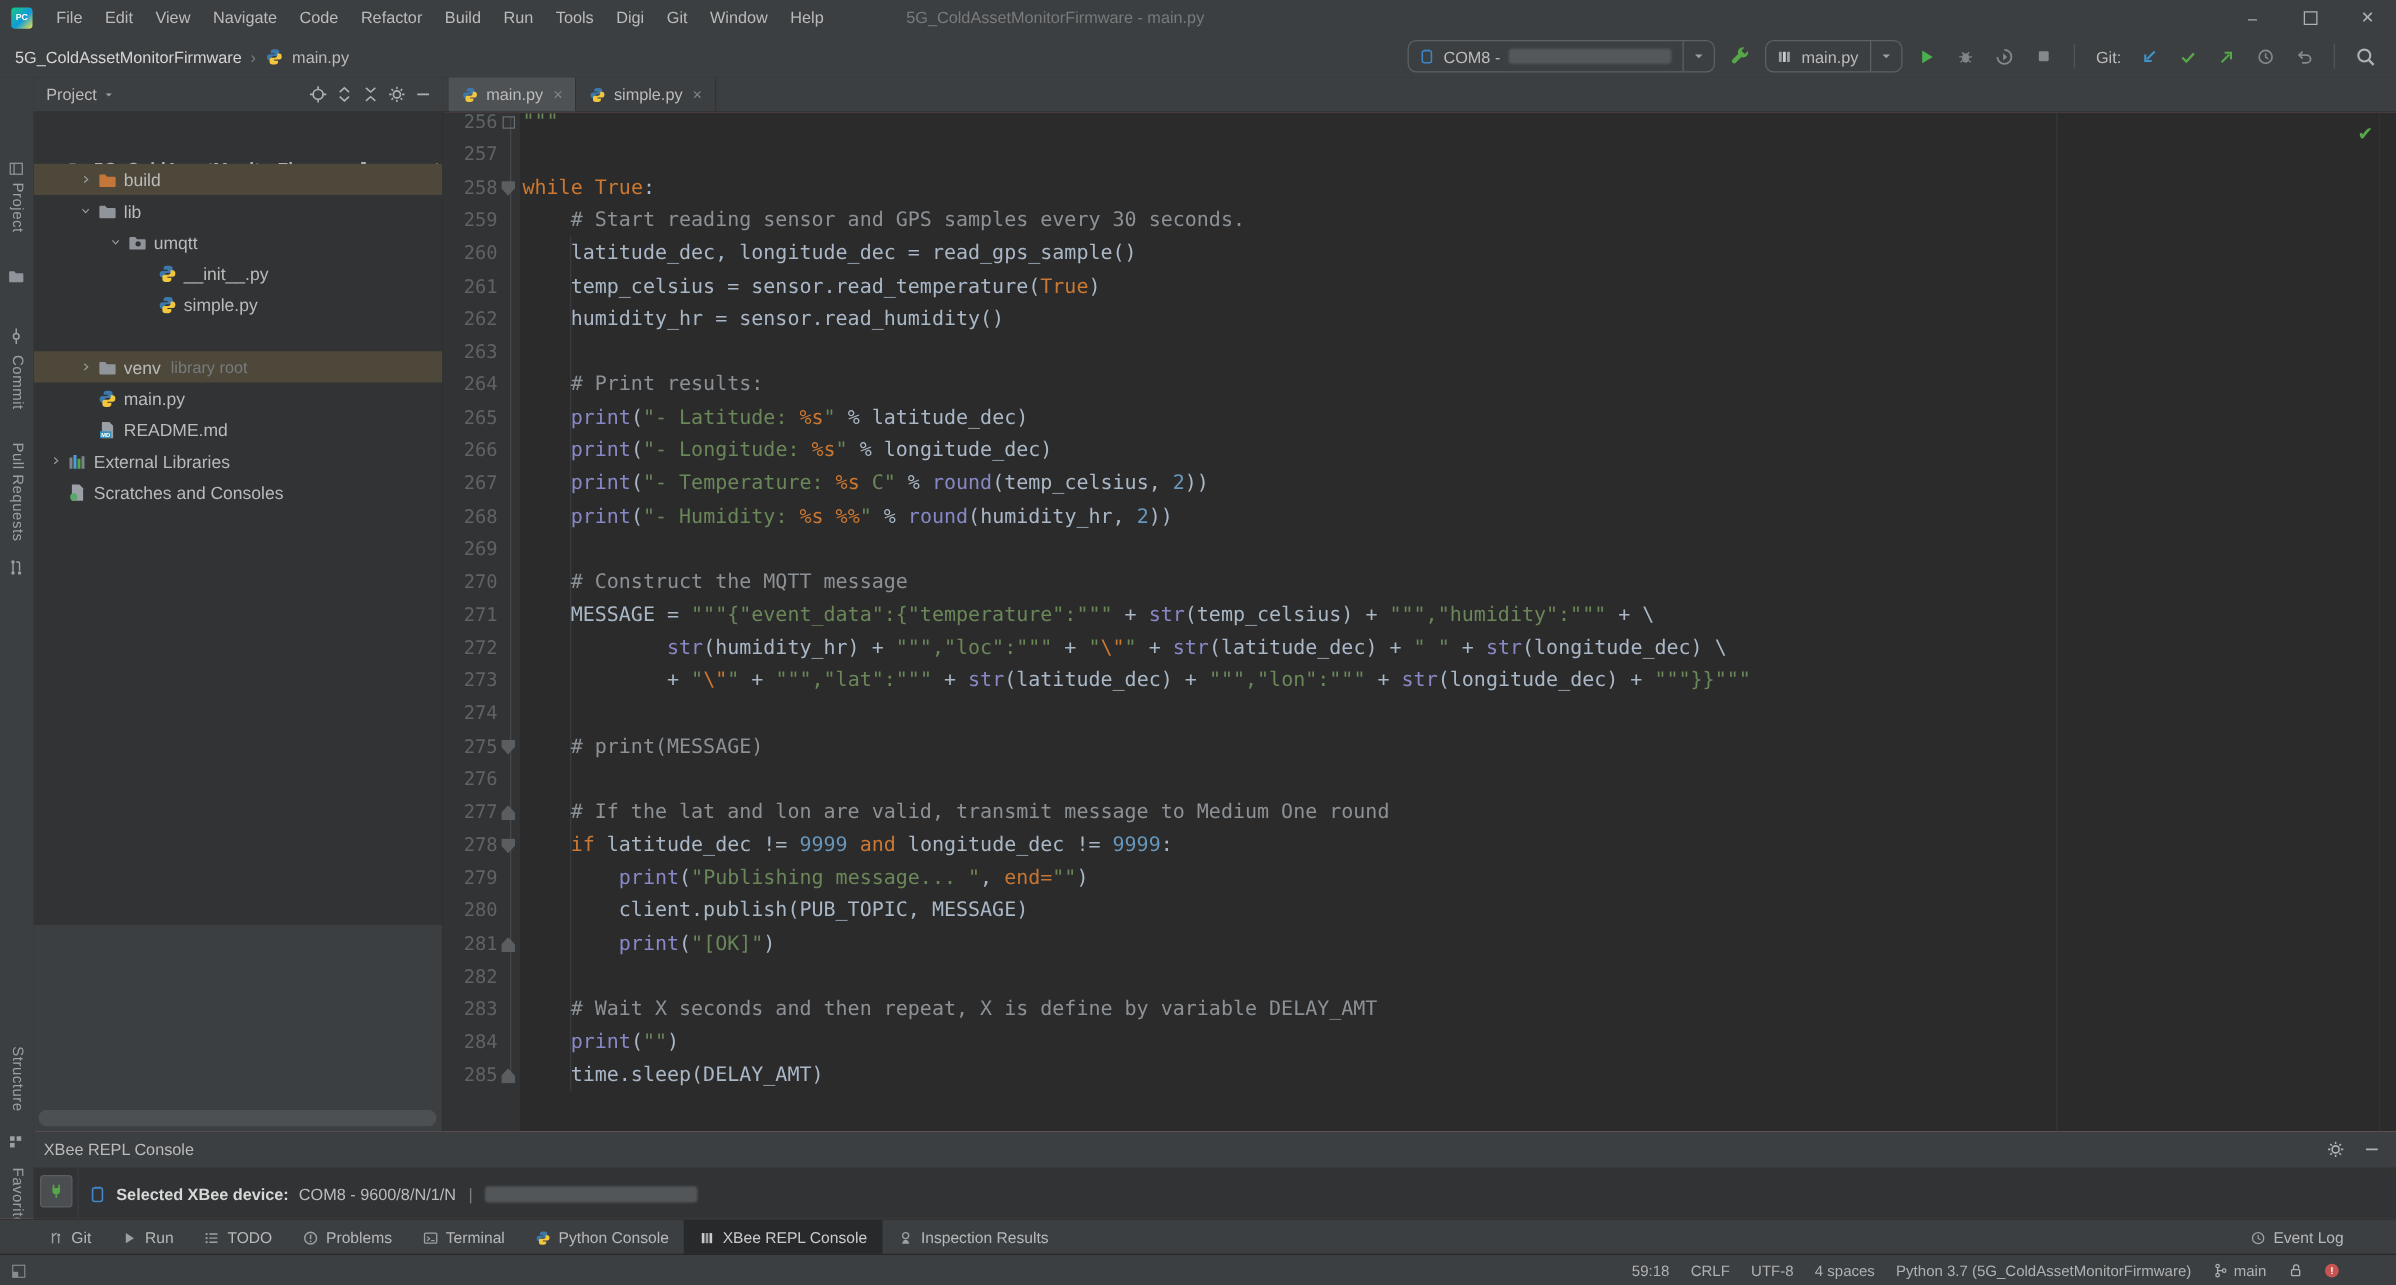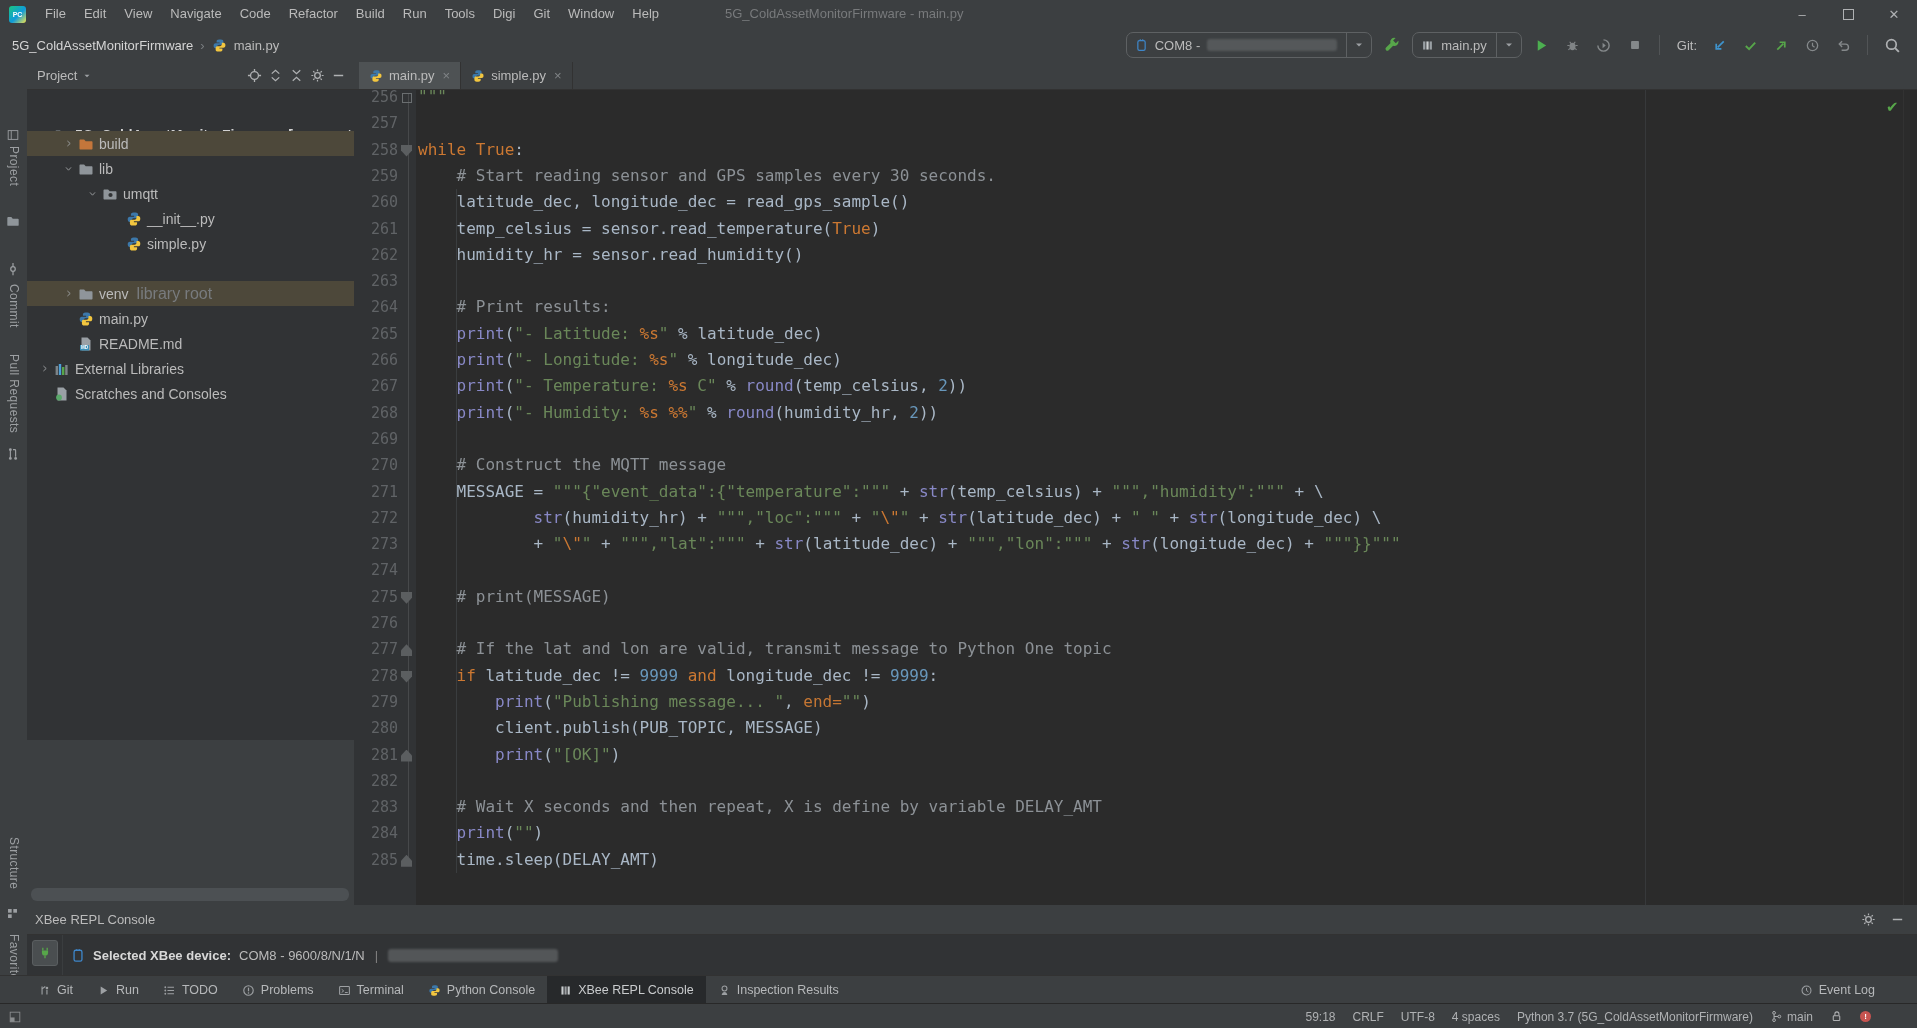--- a/index.html
+++ b/index.html
@@ -45,21 +45,21 @@
   .phead{position:absolute;left:0;top:0;width:327px;height:28px;border-bottom:1px solid #323232;
          display:flex;align-items:center;padding:0 8px 0 10px;box-sizing:border-box;gap:6px}
   .phead .ttl{color:#BBBBBB;display:flex;align-items:center;gap:5px}
   .phead .sp{flex:1}
   .treebg{position:absolute;left:0;top:28px;width:327px;height:650px;background:#313335;overflow:hidden}
   .trow{position:absolute;left:0;width:327px;height:25px;display:flex;align-items:center;white-space:nowrap;overflow:hidden}
   .trow .chev{width:18px;display:flex;justify-content:center;flex:none}
   .trow .ticon{width:18px;display:flex;justify-content:center;flex:none;margin-right:4px}
   .trow .lbl{font-size:14px;color:#BBBBBB}
   .trow .lbl.bold{color:#D2D2D2;font-weight:bold}
-  .trow .sfx{font-size:16px;color:#787B7E;margin-left:8px}
+  .trow .sfx{font-size:13px;color:#787B7E;margin-left:8px}
   .trow.hl{background:#4D483A}
   .pbottom{position:absolute;left:0;top:678px;width:327px;height:165px;background:#3C3F41}
   .hthumb{position:absolute;left:4px;top:826px;width:318px;height:13px;background:#4C5053;border-radius:6px}
 
   
   .tabsrow{left:354px;top:62px;width:1563px;height:28px;background:#3C3F41;border-bottom:1px solid #323232;
            display:flex;align-items:stretch;padding-left:5px;box-sizing:border-box}
   .etab{display:flex;align-items:center;gap:6px;padding:0 10px;color:#BBBBBB;border-right:1px solid #323232}
   .etab.active{background:#4E5254}
   .etab .x{color:#808487;font-size:13px;margin-left:2px}
@@ -525,21 +525,21 @@
         <div class="cline" style="top:283.3px"><span class="lnum">267</span><span class="ltext"><span class="tk-pl">    </span><span class="tk-bi">print</span><span class="tk-pl">(</span><span class="tk-str">"- Temperature: </span><span class="tk-esc">%s</span><span class="tk-str"> C"</span><span class="tk-pl"> % </span><span class="tk-bi">round</span><span class="tk-pl">(temp_celsius, </span><span class="tk-num">2</span><span class="tk-pl">))</span></span></div>
         <div class="cline" style="top:309.6px"><span class="lnum">268</span><span class="ltext"><span class="tk-pl">    </span><span class="tk-bi">print</span><span class="tk-pl">(</span><span class="tk-str">"- Humidity: </span><span class="tk-esc">%s</span><span class="tk-str"> </span><span class="tk-esc">%%</span><span class="tk-str">"</span><span class="tk-pl"> % </span><span class="tk-bi">round</span><span class="tk-pl">(humidity_hr, </span><span class="tk-num">2</span><span class="tk-pl">))</span></span></div>
         <div class="cline" style="top:335.90000000000003px"><span class="lnum">269</span><span class="ltext"></span></div>
         <div class="cline" style="top:362.2px"><span class="lnum">270</span><span class="ltext"><span class="tk-cmt">    # Construct the MQTT message</span></span></div>
         <div class="cline" style="top:388.5px"><span class="lnum">271</span><span class="ltext"><span class="tk-pl">    MESSAGE = </span><span class="tk-str">"""{"event_data":{"temperature":"""</span><span class="tk-pl"> + </span><span class="tk-bi">str</span><span class="tk-pl">(temp_celsius) + </span><span class="tk-str">""","humidity":"""</span><span class="tk-pl"> + \</span></span></div>
         <div class="cline" style="top:414.8px"><span class="lnum">272</span><span class="ltext"><span class="tk-pl">            </span><span class="tk-bi">str</span><span class="tk-pl">(humidity_hr) + </span><span class="tk-str">""","loc":"""</span><span class="tk-pl"> + </span><span class="tk-str">"</span><span class="tk-esc">\"</span><span class="tk-str">"</span><span class="tk-pl"> + </span><span class="tk-bi">str</span><span class="tk-pl">(latitude_dec) + </span><span class="tk-str">" "</span><span class="tk-pl"> + </span><span class="tk-bi">str</span><span class="tk-pl">(longitude_dec) \</span></span></div>
         <div class="cline" style="top:441.1px"><span class="lnum">273</span><span class="ltext"><span class="tk-pl">            + </span><span class="tk-str">"</span><span class="tk-esc">\"</span><span class="tk-str">"</span><span class="tk-pl"> + </span><span class="tk-str">""","lat":"""</span><span class="tk-pl"> + </span><span class="tk-bi">str</span><span class="tk-pl">(latitude_dec) + </span><span class="tk-str">""","lon":"""</span><span class="tk-pl"> + </span><span class="tk-bi">str</span><span class="tk-pl">(longitude_dec) + </span><span class="tk-str">"""}}"""</span></span></div>
         <div class="cline" style="top:467.40000000000003px"><span class="lnum">274</span><span class="ltext"></span></div>
         <div class="cline" style="top:493.7px"><span class="lnum">275</span><span class="fm fm-down"></span><span class="ltext"><span class="tk-cmt">    # print(MESSAGE)</span></span></div>
         <div class="cline" style="top:520px"><span class="lnum">276</span><span class="ltext"></span></div>
-        <div class="cline" style="top:546.3000000000001px"><span class="lnum">277</span><span class="fm fm-up"></span><span class="ltext"><span class="tk-cmt">    # If the lat and lon are valid, transmit message to Python One topic</span></span></div>
+        <div class="cline" style="top:546.3000000000001px"><span class="lnum">277</span><span class="fm fm-up"></span><span class="ltext"><span class="tk-cmt">    # If the lat and lon are valid, transmit message to Medium One round</span></span></div>
         <div class="cline" style="top:572.6px"><span class="lnum">278</span><span class="fm fm-down"></span><span class="ltext"><span class="tk-pl">    </span><span class="tk-kw">if</span><span class="tk-pl"> latitude_dec != </span><span class="tk-num">9999</span><span class="tk-pl"> </span><span class="tk-kw">and</span><span class="tk-pl"> longitude_dec != </span><span class="tk-num">9999</span><span class="tk-pl">:</span></span></div>
         <div class="cline" style="top:598.9px"><span class="lnum">279</span><span class="ltext"><span class="tk-pl">        </span><span class="tk-bi">print</span><span class="tk-pl">(</span><span class="tk-str">"Publishing message... "</span><span class="tk-pl">, </span><span class="tk-na">end=</span><span class="tk-str">""</span><span class="tk-pl">)</span></span></div>
         <div class="cline" style="top:625.2px"><span class="lnum">280</span><span class="ltext"><span class="tk-pl">        client.publish(PUB_TOPIC, MESSAGE)</span></span></div>
         <div class="cline" style="top:651.5px"><span class="lnum">281</span><span class="fm fm-up"></span><span class="ltext"><span class="tk-pl">        </span><span class="tk-bi">print</span><span class="tk-pl">(</span><span class="tk-str">"[OK]"</span><span class="tk-pl">)</span></span></div>
         <div class="cline" style="top:677.8000000000001px"><span class="lnum">282</span><span class="ltext"></span></div>
         <div class="cline" style="top:704.1px"><span class="lnum">283</span><span class="ltext"><span class="tk-cmt">    # Wait X seconds and then repeat, X is define by variable DELAY_AMT</span></span></div>
         <div class="cline" style="top:730.4px"><span class="lnum">284</span><span class="ltext"><span class="tk-pl">    </span><span class="tk-bi">print</span><span class="tk-pl">(</span><span class="tk-str">""</span><span class="tk-pl">)</span></span></div>
         <div class="cline" style="top:756.7px"><span class="lnum">285</span><span class="fm fm-up"></span><span class="ltext"><span class="tk-pl">    time.sleep(DELAY_AMT)</span></span></div>
       </div>
   </div>

